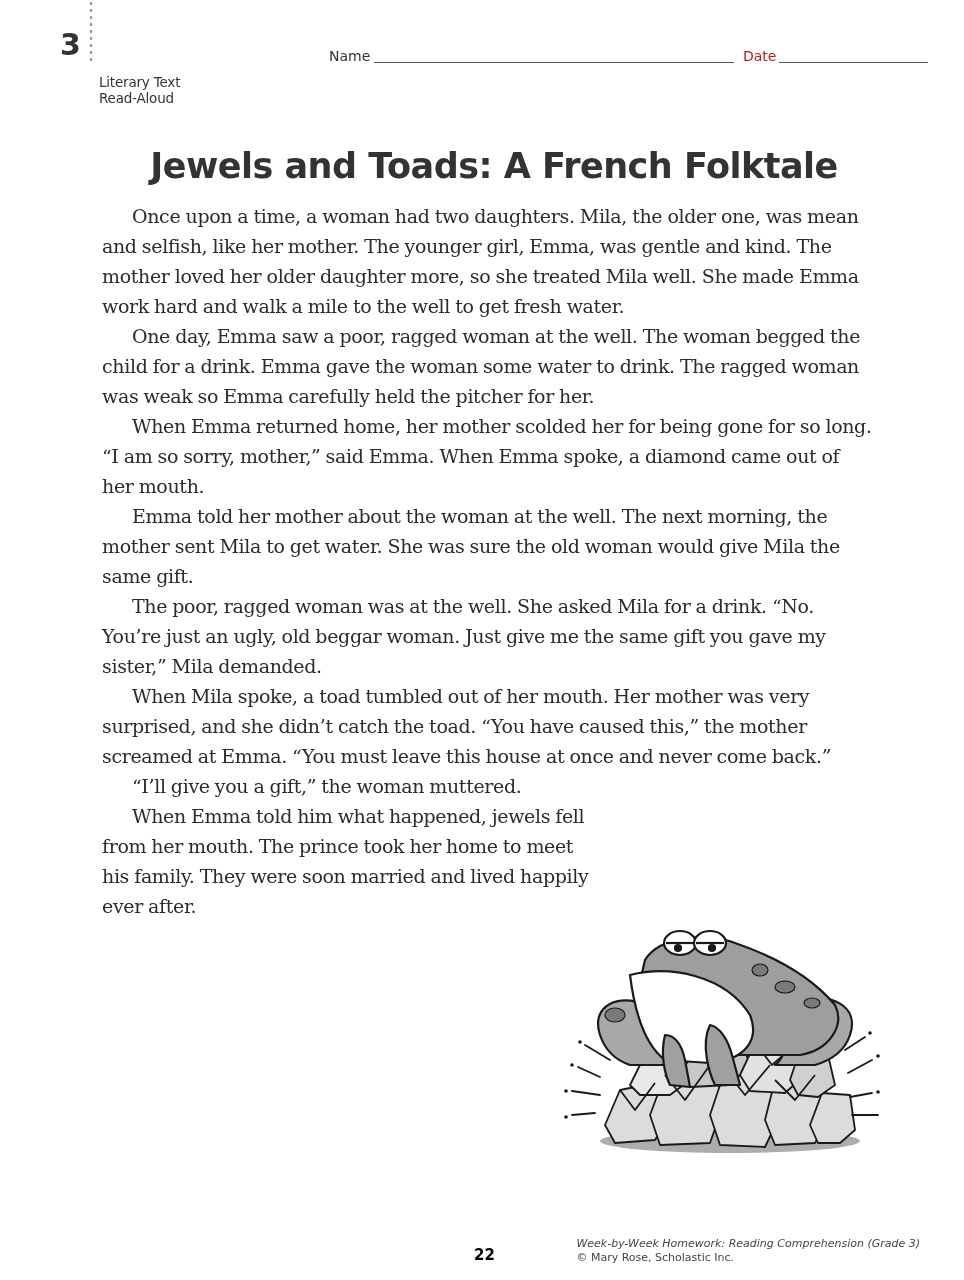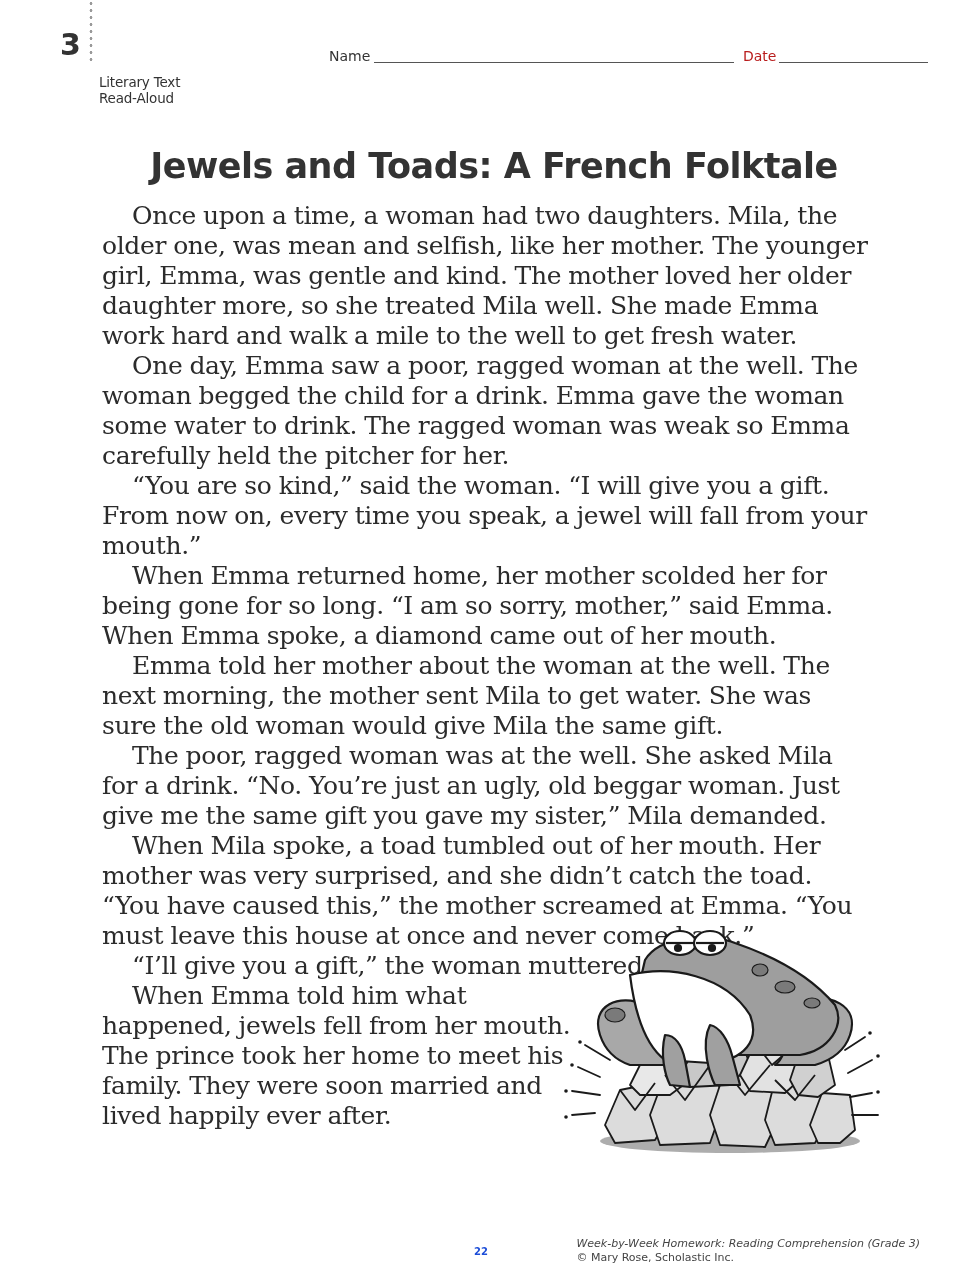--- a/index.html
+++ b/index.html
@@ -14,27 +14,27 @@
     .unit-label { position:absolute; left:99px; top:32px; font-size:13.5px; line-height:16px; color:#333; letter-spacing:-0.2px;margin-top:42px; }
 
     .name-label { position:absolute; left:329px; top:48px; font-size:14px; color:#333; }
     .name-line { position:absolute; left:374px; top:62px; width:360px; height:0; border-top:1.5px solid #555; }
     .date-label { position:absolute; left:743px; top:48px; font-size:14px; color:#b91c1c; }
     .date-line { position:absolute; left:779px; top:62px; width:149px; height:0; border-top:1.5px solid #555; }
 
     .title { position:absolute; left:0; width:964px; top:134px; text-align:center;
              font-size:35px; font-weight:bold; color:#333; letter-spacing:-0.5px; }
 
-    .story { position:absolute; left:102px; top:201px; width:770px; font-size:25px; line-height:30px; color:#2b2b2b; }
+    .story { position:absolute; left:102px; top:201px; width:770px; font-size:19px; line-height:30px; color:#2b2b2b; }
     .story p { margin:0; text-indent:30px; letter-spacing:-0.35px; word-spacing:-0.5px; }
     .story p.narrow { width:490px; }
 
     .toad { position:absolute; left:560px; top:915px; width:330px; height:250px; }
 
-    .page-num { position:absolute; left:474px; top:1246px; font-size:10px; font-weight:bold; color:#1d4ed8; }
+    .page-num { position:absolute; left:474px; top:1246px; font-size:15px; font-weight:bold; color:#000000; }
     .credit { position:absolute; right:44px; top:1237px; text-align:left; font-size:11px; line-height:14px; color:#444; }
     .credit .it { font-style:italic; }
   </style>
 </head>
 <body>
 
 <div>
 
   <div class="dots"></div>
   <div class="unit-num sans">3</div>
@@ -46,21 +46,20 @@
   <div class="name-label sans">Name</div>
   <div class="name-line"></div>
   <div class="date-label sans">Date</div>
   <div class="date-line"></div>
 
   <h1 class="title sans" style="margin:12px;">Jewels and Toads: A French Folktale</h1>
 
   <div class="story serif">
     <p>Once upon a time, a woman had two daughters. Mila, the older one, was mean and selfish, like her mother. The younger girl, Emma, was gentle and kind. The mother loved her older daughter more, so she treated Mila well. She made Emma work hard and walk a mile to the well to get fresh water.</p>
     <p>One day, Emma saw a poor, ragged woman at the well. The woman begged the child for a drink. Emma gave the woman some water to drink. The ragged woman was weak so Emma carefully held the pitcher for her.</p>
-    <p>“You are so kind,” said the woman. “I will give you a gift. From now on, every time you speak, a jewel will fall from your mouth.”</p>
     <p>When Emma returned home, her mother scolded her for being gone for so long. “I am so sorry, mother,” said Emma. When Emma spoke, a diamond came out of her mouth.</p>
     <p>Emma told her mother about the woman at the well. The next morning, the mother sent Mila to get water. She was sure the old woman would give Mila the same gift.</p>
     <p>The poor, ragged woman was at the well. She asked Mila for a drink. “No. You’re just an ugly, old beggar woman. Just give me the same gift you gave my sister,” Mila demanded.</p>
     <p style="width:770px;">When Mila spoke, a toad tumbled out of her mouth. Her mother was very surprised, and she didn’t catch the toad. “You have caused this,” the mother screamed at Emma. “You must leave this house at once and never come back.”</p>
     <p>“I’ll give you a gift,” the woman muttered.</p>
     <p class="narrow">When Emma told him what happened, jewels fell from her mouth. The prince took her home to meet his family. They were soon married and lived happily ever after.</p>
   </div>
 
   <svg class="toad" viewBox="0 0 330 250" xmlns="http://www.w3.org/2000/svg">
 

